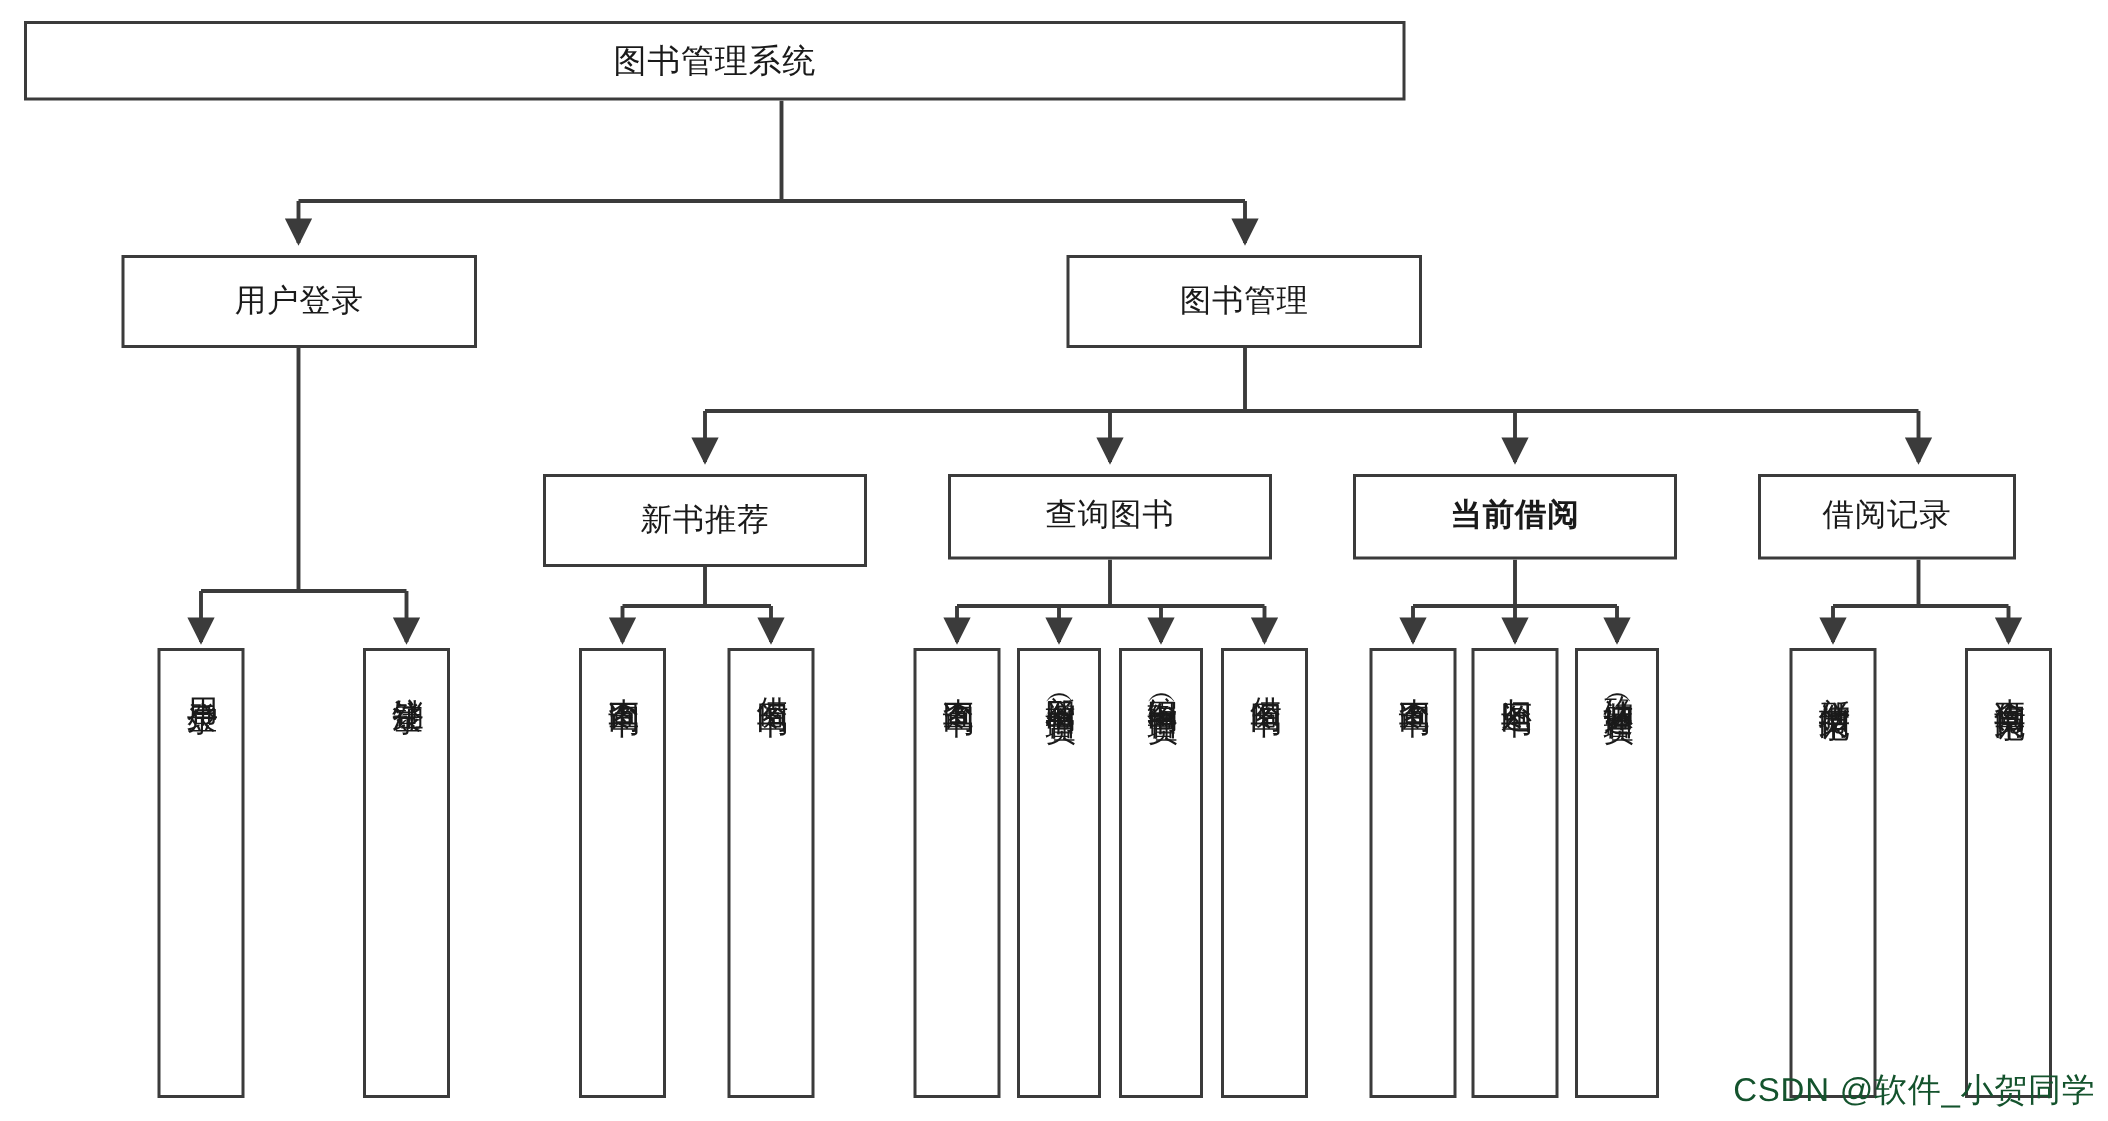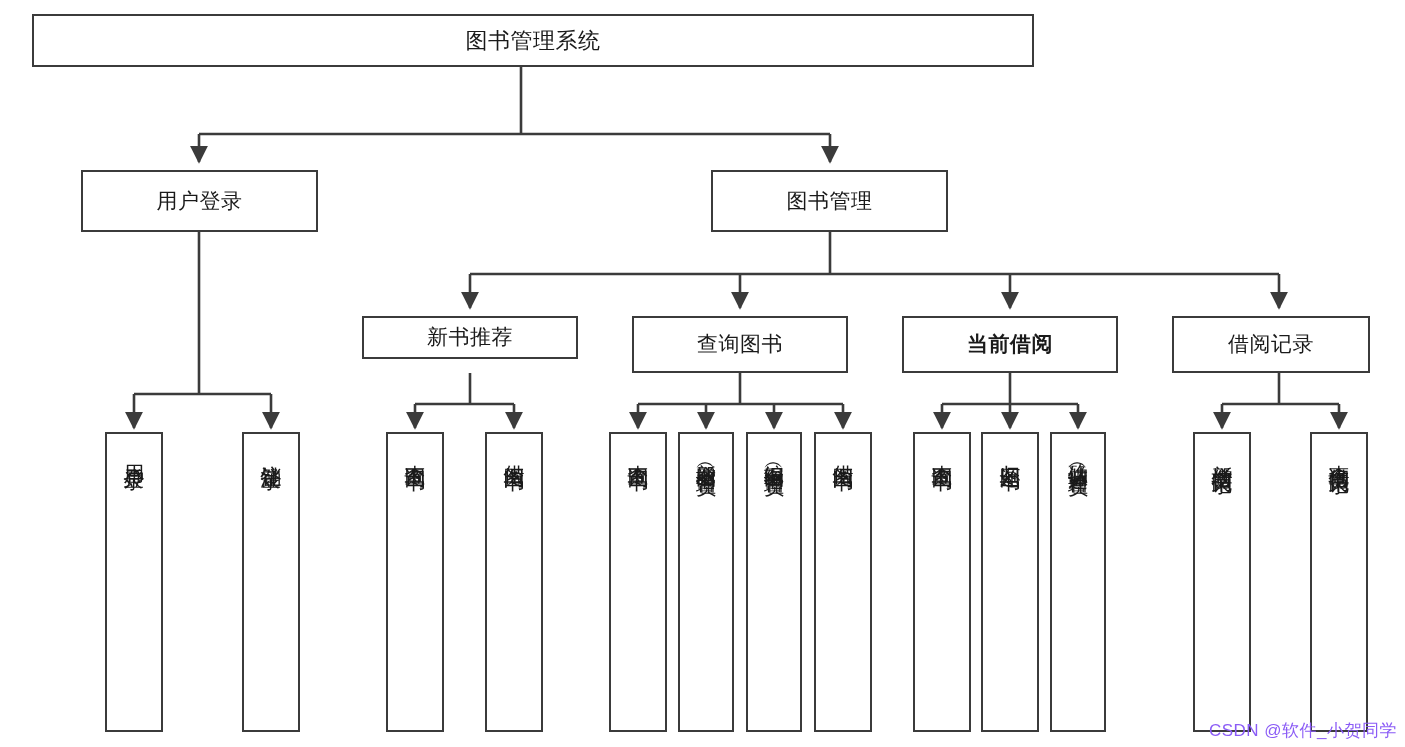--- a/index.html
+++ b/index.html
@@ -64,22 +64,22 @@
     letter-spacing: 2px;
     white-space: pre;
   }
   .node.v.narrow .label {
     font-size: 20px;
   }
   #watermark {
     position: absolute;
     right: 8px;
     bottom: 5px;
-    font-size: 17px;
-    color: #8b5cf6;
+    font-size: 22px;
+    color: #14532d;
     letter-spacing: 0.5px;
     white-space: nowrap;
     user-select: none;
   }
 </style>
 </head>
 <body>
 
 <div id="canvas">
 
@@ -126,41 +126,41 @@
       <path d="M 1010 404 L 1010 428" marker-end="url(#arrow)"></path>
       <path d="M 1078 404 L 1078 428" marker-end="url(#arrow)"></path>
 
       <path d="M 1279 373 L 1279 404"></path>
       <path d="M 1222 404 L 1339 404"></path>
       <path d="M 1222 404 L 1222 428" marker-end="url(#arrow)"></path>
       <path d="M 1339 404 L 1339 428" marker-end="url(#arrow)"></path>
     </g>
   </svg>
 
-  <div class="node h root" style="left:32px; top:14px; width:1002px; height:53px;">
+  <div class="node h root" style="left:16px; top:14px; width:921px; height:53px;">
     <span class="label">图书管理系统</span>
   </div>
 
   <div class="node h" style="left:81px; top:170px; width:237px; height:62px;">
     <span class="label">用户登录</span>
   </div>
   <div class="node h" style="left:711px; top:170px; width:237px; height:62px;align-items:center;">
     <span class="label">图书管理</span>
   </div>
 
-  <div class="node h" style="left:362px; top:316px; width:216px; height:43px;">
+  <div class="node h" style="left:362px; top:316px; width:216px; height:62px;">
     <span class="label">新书推荐</span>
   </div>
   <div class="node h" style="left:632px; top:316px; width:216px; height:57px;">
     <span class="label">查询图书</span>
   </div>
   <div class="node h" style="left:902px; top:316px; width:216px; height:57px;font-weight:bold;">
     <span class="label">当前借阅</span>
   </div>
-  <div class="node h" style="left:1172px; top:316px; width:198px; height:57px;">
+  <div class="node h" style="left:1172px; top:316px; width:172px; height:57px;">
     <span class="label">借阅记录</span>
   </div>
 
   <div class="node v" style="left:105px; top:432px; width:58px; height:300px;">
     <span class="label">用户登录</span>
   </div>
   <div class="node v" style="left:242px; top:432px; width:58px; height:300px;">
     <span class="label">注销登录</span>
   </div>
 

